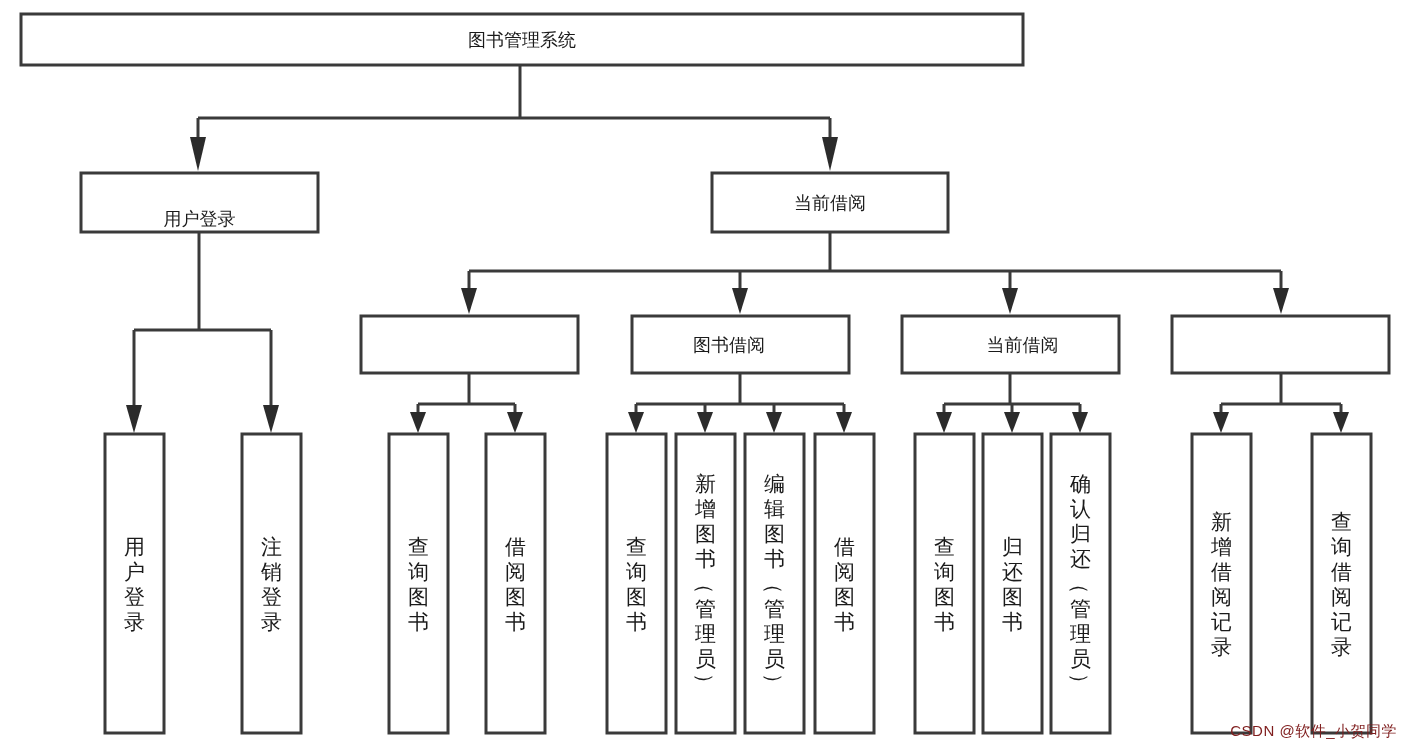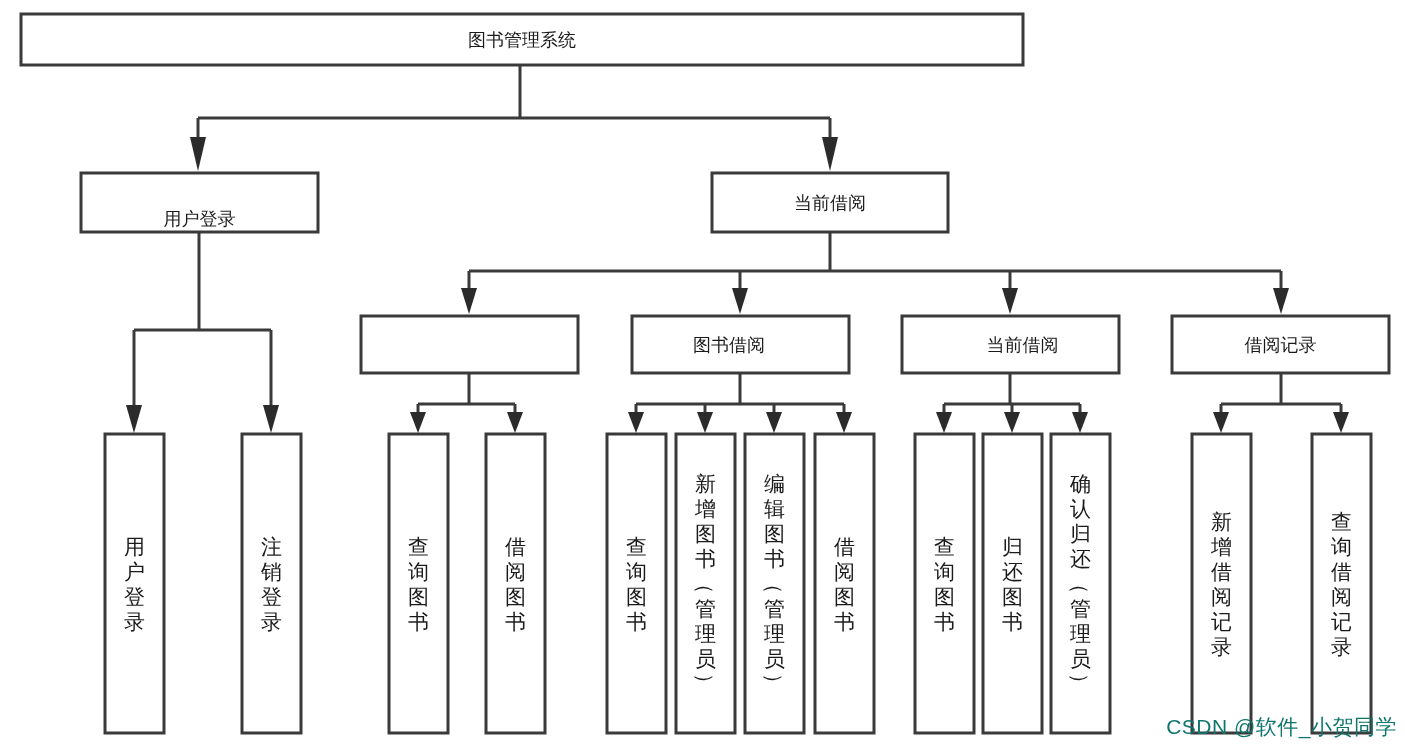--- a/index.html
+++ b/index.html
@@ -64,22 +64,22 @@
     font-family: "Liberation Sans", "DejaVu Sans", sans-serif;
     font-size: 18px;
     color: #1a1a1a;
     white-space: nowrap;
   }
   #watermark {
     position: absolute;
     right: 8px;
     bottom: 6px;
     font-family: "Liberation Sans", "DejaVu Sans", sans-serif;
-    font-size: 21px;
-    color: #0f766e;
+    font-size: 15px;
+    color: #7f1d1d;
     letter-spacing: 0.5px;
     pointer-events: none;
     white-space: nowrap;
   }
 </style>
 </head>
 <body>
 
 <div id="diagram-root">
 
@@ -190,21 +190,20 @@
     <rect class="node-box" x="1312" y="434" width="59" height="299"></rect>
   </svg>
 
   <div class="horiz-text-wrap" style="left:21px; top:14px; width:1002px; height:51px;">图书管理系统</div>
 
   <div class="horiz-text-wrap" style="left:81px; top:189px; width:237px; height:59px;">用户登录</div>
   <div class="horiz-text-wrap" style="left:712px; top:173px; width:236px; height:59px;">当前借阅</div>
 
   <div class="horiz-text-wrap" style="left:632px; top:316px; width:194px; height:57px;">图书借阅</div>
   <div class="horiz-text-wrap" style="left:902px; top:316px; width:241px; height:57px;">当前借阅</div>
-  <div class="horiz-text-wrap" style="left:1172px; top:316px; width:217px; height:57px;">借阅记录</div>
 
   <div class="vert-text-wrap" style="left:105px; top:434px; width:59px; height:299px;">
       <span>用</span>
       <span>户</span>
       <span>登</span>
       <span>录</span>
     </div>
   <div class="vert-text-wrap" style="left:242px; top:434px; width:59px; height:299px;">
       <span>注</span>
       <span>销</span>

